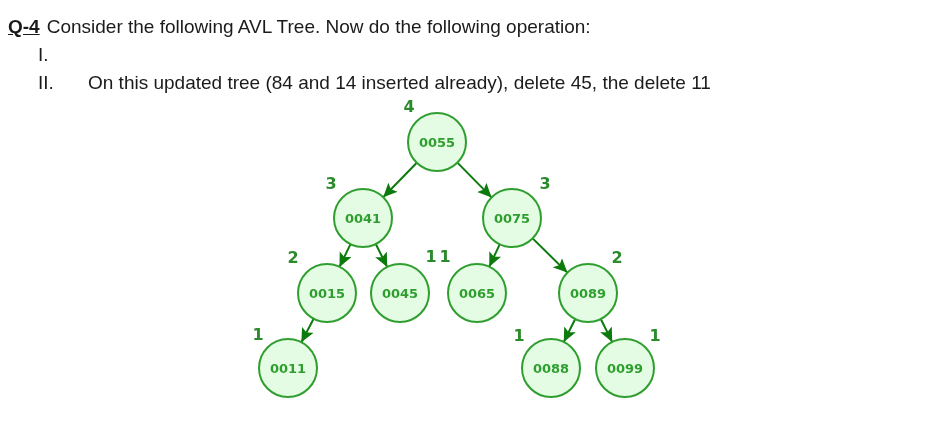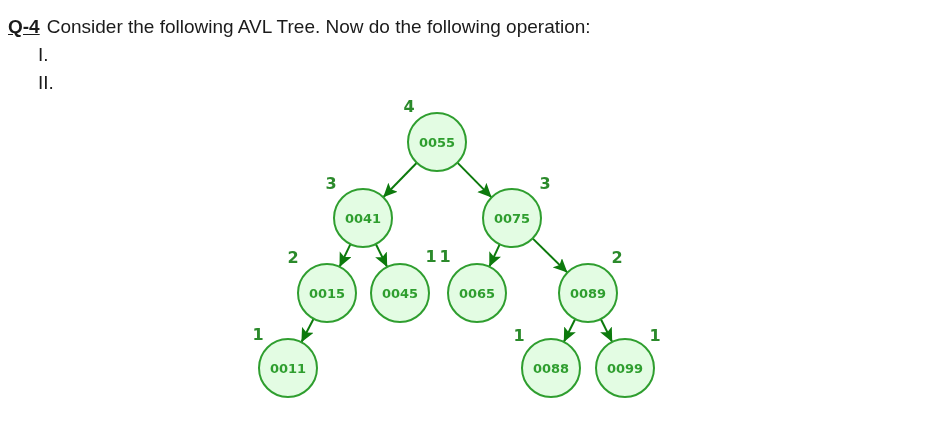--- a/index.html
+++ b/index.html
@@ -70,20 +70,21 @@
 
   <div class="question">
     <div>
       <span class="q-number">Q-4</span><span>Consider the following AVL Tree. Now do the following operation:</span>
     </div>
     <div class="q-item">
       <span class="q-roman">I.</span>
     </div>
     <div class="q-item">
       <span class="q-roman">II.</span>
+      <span class="q-text">On this updated tree (84 and 14 inserted already), delete 45, the delete 11</span>
     </div>
   </div>
 
   <svg class="tree-svg" viewBox="0 0 927 427">
     <defs>
       <marker id="arrowhead" markerUnits="userSpaceOnUse" markerWidth="16" markerHeight="14" refX="14" refY="6.5" orient="auto">
         <path d="M0,0 L14,6.5 L0,13 L3,6.5 Z" fill="#0d7a0d"></path>
       </marker>
     </defs>
 

